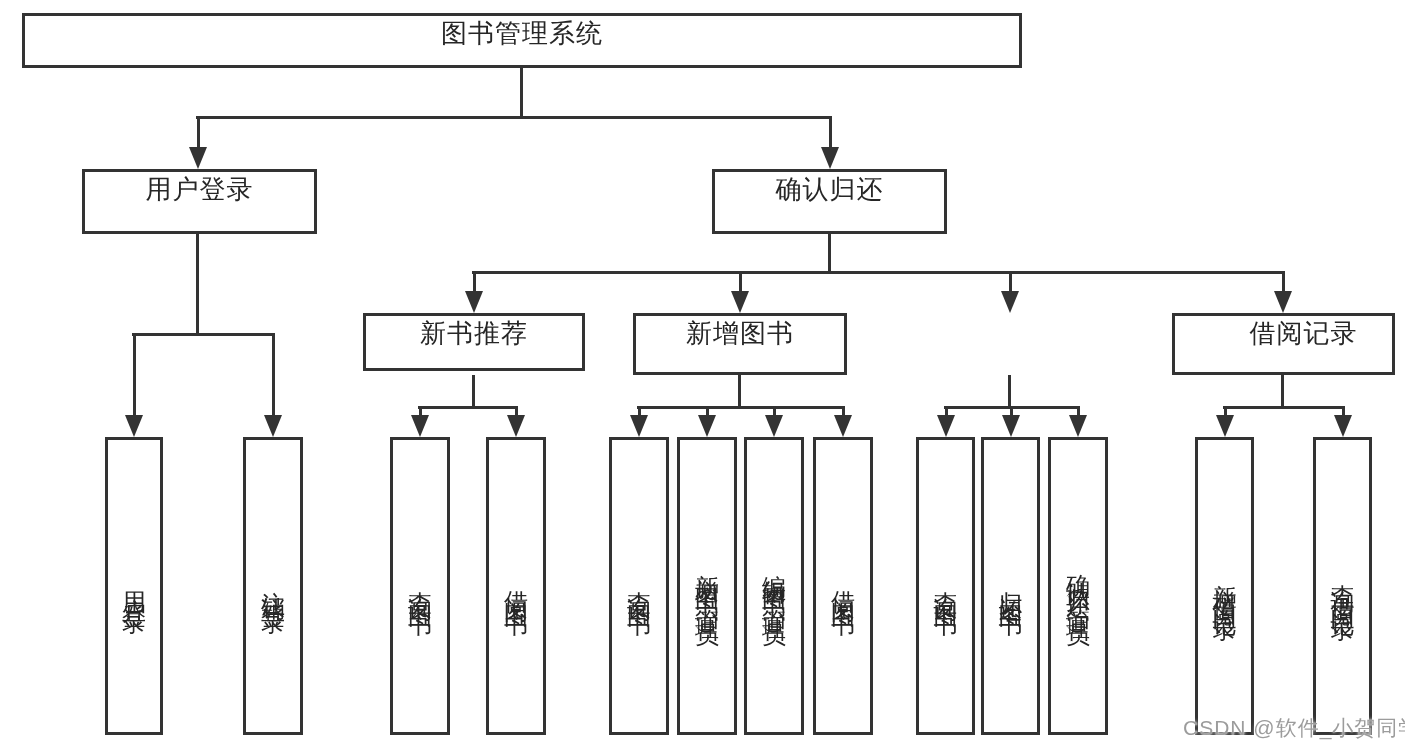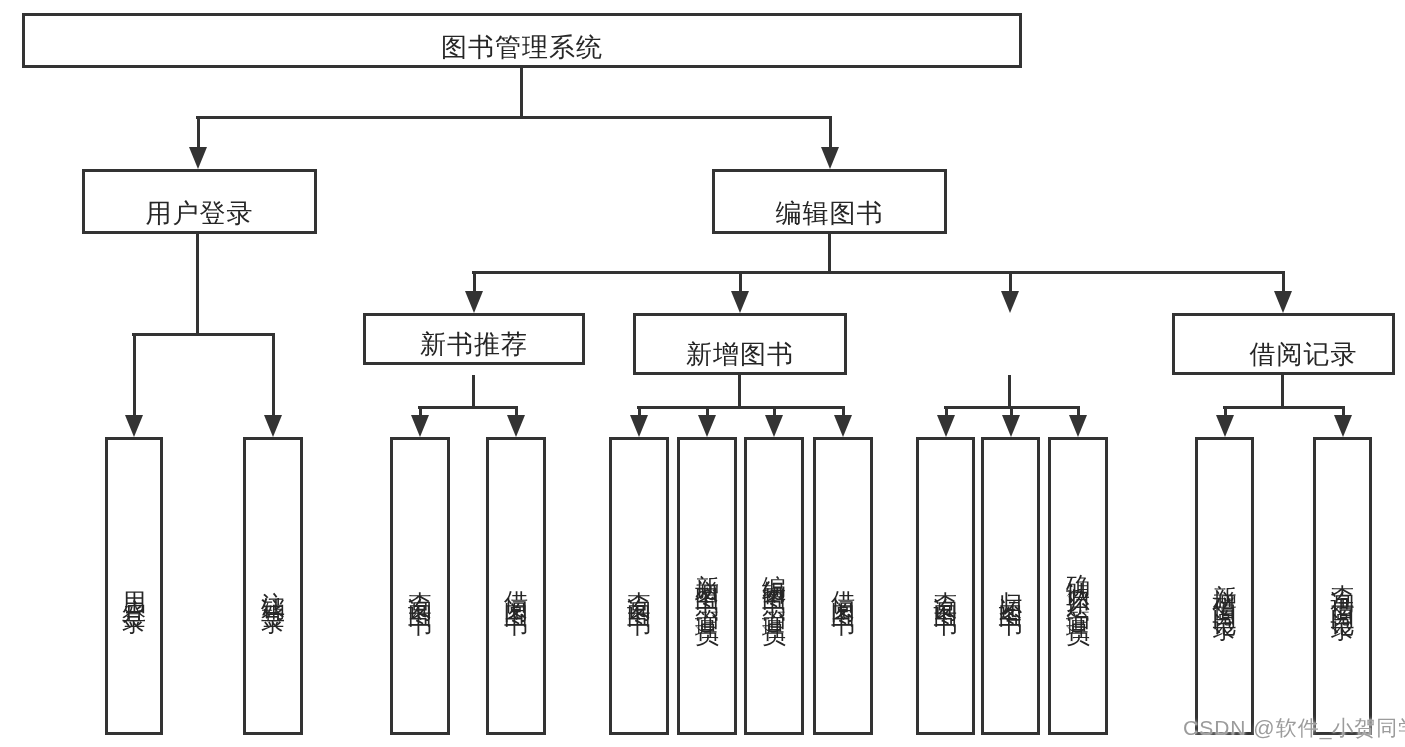--- a/index.html
+++ b/index.html
@@ -11,21 +11,21 @@
     font-family: "Liberation Sans", sans-serif;
     color: #262626;
     overflow: hidden;
   }
   .box {
     position: absolute;
     box-sizing: border-box;
     border: 3px solid #333333;
     background: #ffffff;
     display: flex;
-    align-items: flex-end;
+    align-items: flex-start;
     justify-content: center;
     font-size: 26px;
     letter-spacing: 1px;
     color: #262626;
     white-space: nowrap;
   }
   .vbox {
     position: absolute;
     box-sizing: border-box;
     border: 3px solid #333333;
@@ -84,36 +84,36 @@
 
   <div class="vline" style="left:520px; top:68px; height:50px;"></div>
   <div class="hline" style="left:196px; top:116px; width:636px;"></div>
   <div class="arrow" style="left:196.5px; top:118px; height:29px;"></div>
   <div class="arrow" style="left:828.5px; top:118px; height:29px;"></div>
 
   <div class="box" style="left:82px; top:169px; width:235px; height:65px;">
     <span>用户登录</span>
   </div>
   <div class="box" style="left:712px; top:169px; width:235px; height:65px;">
-    <span>编辑图书</span>
+    <span>确认归还</span>
   </div>
 
   <div class="vline" style="left:196px; top:234px; height:101px;"></div>
   <div class="hline" style="left:132px; top:333px; width:143px;"></div>
   <div class="arrow" style="left:132.5px; top:335px; height:80px;"></div>
   <div class="arrow" style="left:271.5px; top:335px; height:80px;"></div>
 
   <div class="vline" style="left:828px; top:234px; height:39px;"></div>
   <div class="hline" style="left:472px; top:271px; width:813px;"></div>
   <div class="arrow" style="left:472.5px; top:273px; height:18px;"></div>
   <div class="arrow" style="left:738.5px; top:273px; height:18px;"></div>
   <div class="arrow" style="left:1008.5px; top:273px; height:18px;"></div>
   <div class="arrow" style="left:1281.5px; top:273px; height:18px;"></div>
 
-  <div class="box" style="left:363px; top:313px; width:222px; height:52px;">
+  <div class="box" style="left:363px; top:313px; width:222px; height:58px;">
     <span>新书推荐</span>
   </div>
   <div class="box" style="left:633px; top:313px; width:214px; height:62px;">
     <span>新增图书</span>
   </div>
   <div class="box" style="left:1172px; top:313px; width:223px; height:62px;padding-left:40px;">
     <span>借阅记录</span>
   </div>
 
   <div class="vline" style="left:472px; top:375px; height:33px;"></div>

